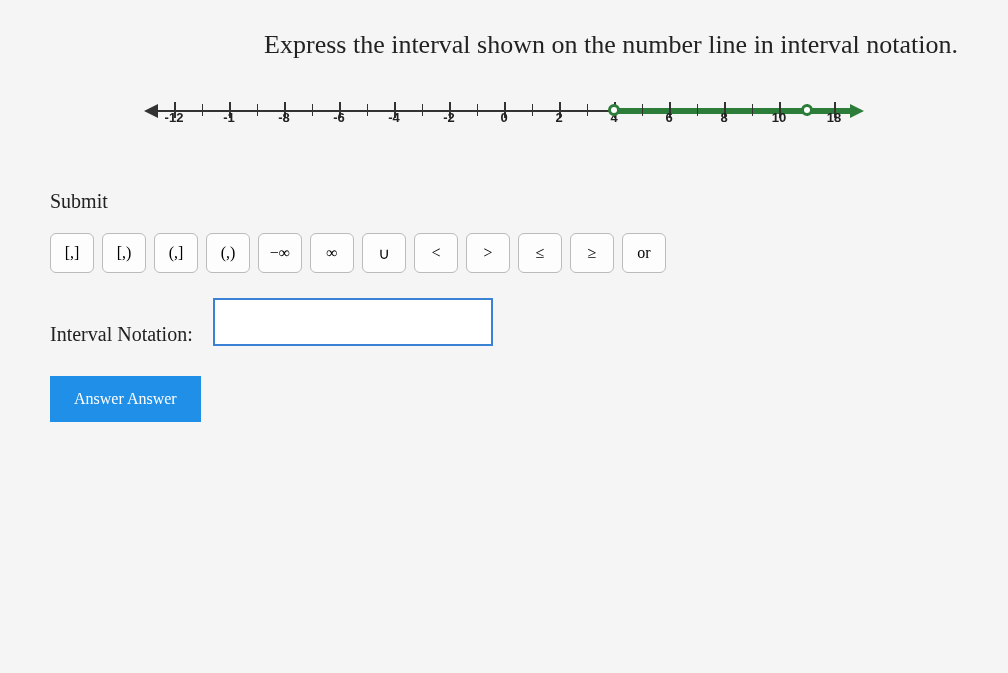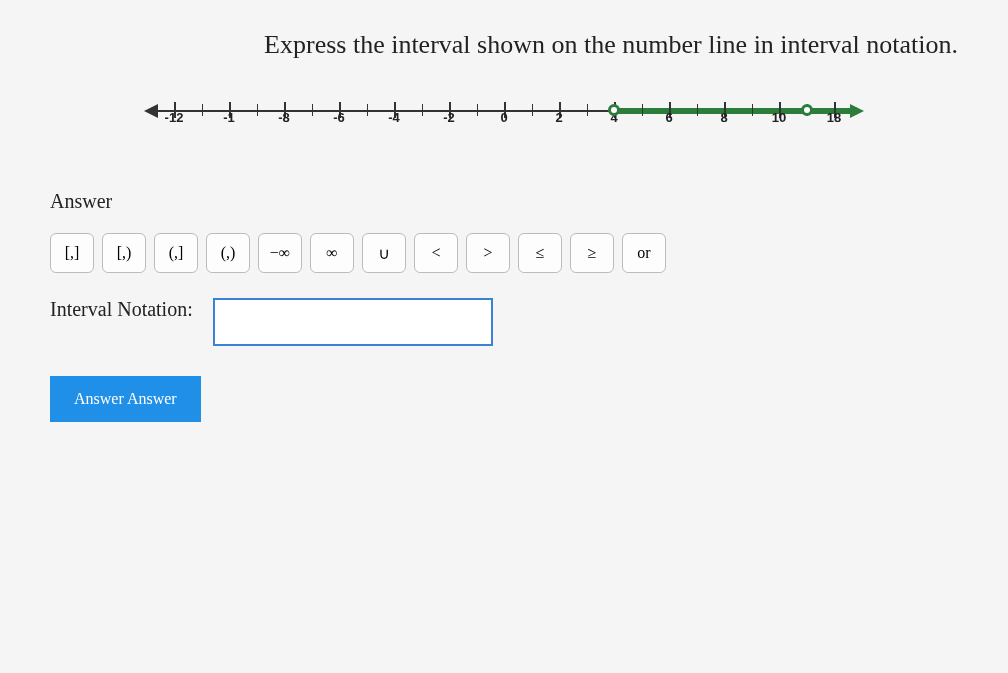--- a/index.html
+++ b/index.html
@@ -108,21 +108,21 @@
       background: #fdfdfd;
       font-size: 16px;
       cursor: pointer;
       display: flex;
       align-items: center;
       justify-content: center;
       font-family: 'Times New Roman', serif;
     }
     .notation-row {
       display: flex;
-      align-items: flex-start;
+      align-items: flex-end;
       gap: 20px;
       margin-bottom: 30px;
     }
     .notation-label {
       font-size: 20px;
     }
     .notation-input {
       width: 280px;
       height: 48px;
       border: 2px solid #3b82d6;
@@ -187,21 +187,21 @@
       <div class="tick tick-major" style="left: 625px;"></div>
       <div class="tick-label" style="left: 625px;">10</div>
       <div class="tick" style="left: 652.5px;"></div>
       <div class="tick tick-major" style="left: 680px;"></div>
       <div class="tick-label" style="left: 680px;">18</div>
       <div class="open-circle" style="left: 460px;"></div>
       <div class="open-circle" style="left: 652.5px;"></div>
     </div>
 </div>
 
-<div class="answer-label">Answer</div>
+<div class="answer-label">Submit</div>
 
 <div class="button-row" id="button-row">
     <button class="sym-btn">[,]</button>
     <button class="sym-btn">[,)</button>
     <button class="sym-btn">(,]</button>
     <button class="sym-btn">(,)</button>
     <button class="sym-btn">−∞</button>
     <button class="sym-btn">∞</button>
     <button class="sym-btn">∪</button>
     <button class="sym-btn">&lt;</button>

